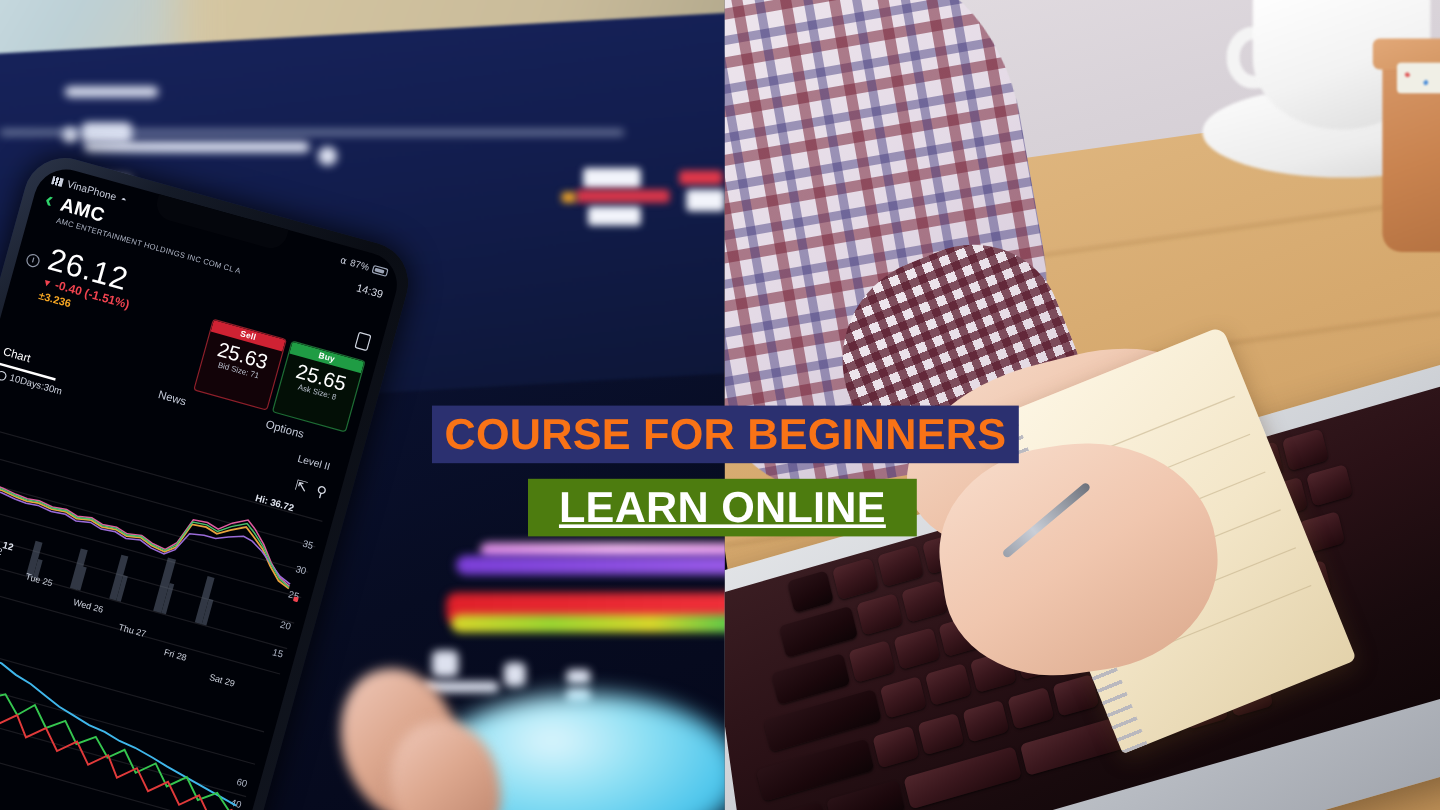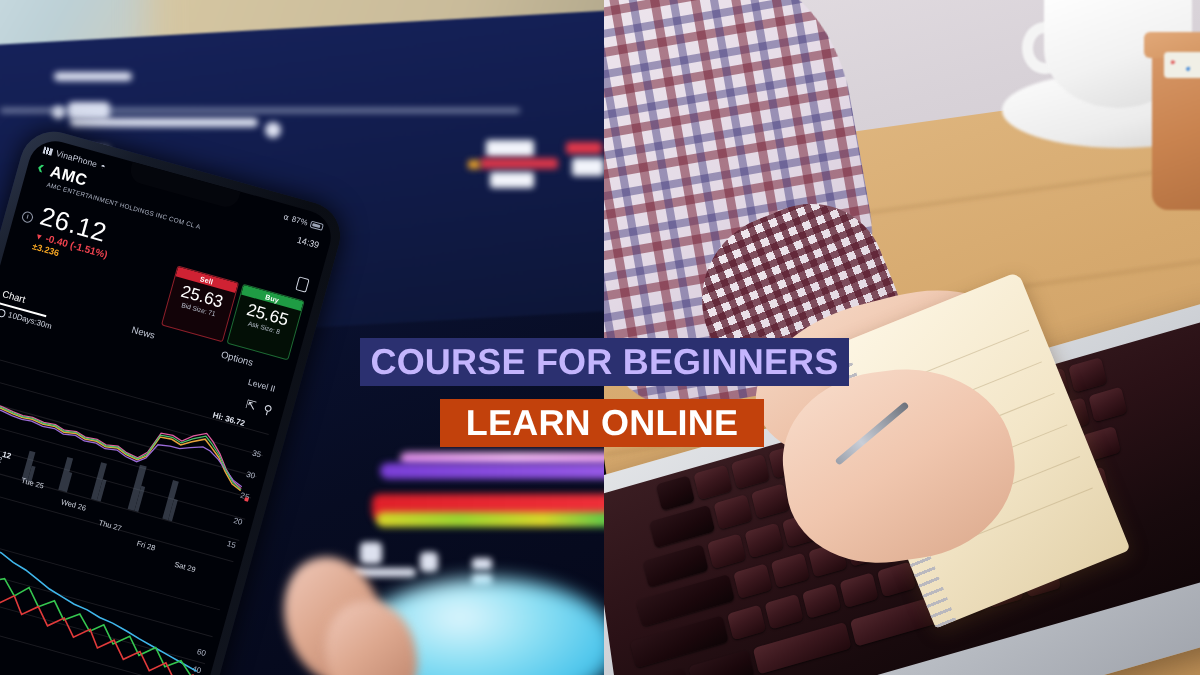--- a/index.html
+++ b/index.html
@@ -629,16 +629,16 @@
       <div class="nb-line" style="top:92px;"></div>
       <div class="nb-line" style="top:126px;"></div>
       <div class="nb-line" style="top:160px;"></div>
       <div class="nb-line" style="top:194px;"></div>
       <div class="nb-line" style="top:228px;"></div>
     </div>
     <div class="hand-write"></div>
     <div class="pen"></div>
   </div>
 
-  <div class="banner" id="banner-2" style="background: rgb(43, 48, 112); color: #c4b5fd;">COURSE FOR BEGINNERS</div>
-  <div class="banner" id="banner-3" style="background: #c2410c; color: rgb(255, 255, 255);">LEARN ONLINE</div>
+  <div class="banner" id="banner-2" style="background: rgb(43, 48, 112); color: #f97316;">COURSE FOR BEGINNERS</div>
+  <div class="banner" id="banner-3" style="background: #4d7c0f; color: rgb(255, 255, 255); text-decoration: underline;">LEARN ONLINE</div>
 
 </div>
 
 </body></html>

